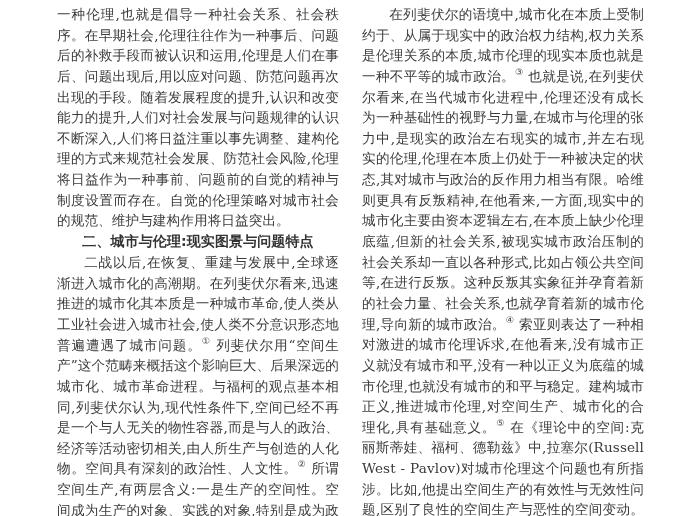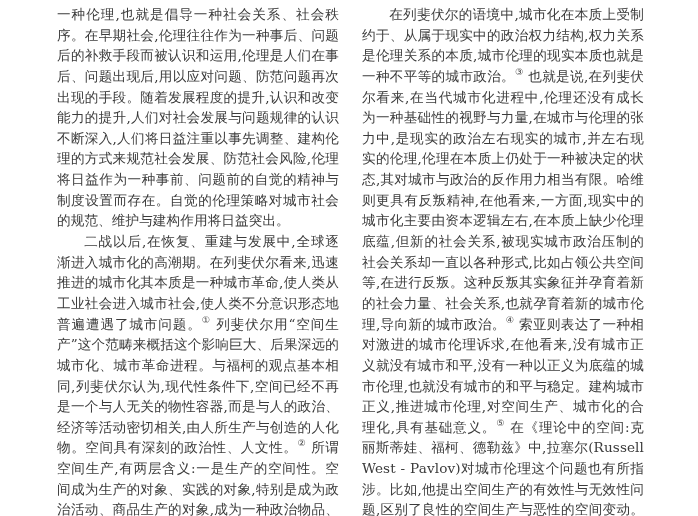--- a/index.html
+++ b/index.html
@@ -45,18 +45,19 @@
       vertical-align: super;
       line-height: 0;
     }
   </style>
 </head>
 <body>
 
 <div class="page">
   <div class="column col-left">
     <p>一种伦理,也就是倡导一种社会关系、社会秩序。在早期社会,伦理往往作为一种事后、问题后的补救手段而被认识和运用,伦理是人们在事后、问题出现后,用以应对问题、防范问题再次出现的手段。随着发展程度的提升,认识和改变能力的提升,人们对社会发展与问题规律的认识不断深入,人们将日益注重以事先调整、建构伦理的方式来规范社会发展、防范社会风险,伦理将日益作为一种事前、问题前的自觉的精神与制度设置而存在。自觉的伦理策略对城市社会的规范、维护与建构作用将日益突出。</p>
+    <p class="heading">二、城市与伦理:现实图景与问题特点</p>
     <p class="indent">二战以后,在恢复、重建与发展中,全球逐渐进入城市化的高潮期。在列斐伏尔看来,迅速推进的城市化其本质是一种城市革命,使人类从工业社会进入城市社会,使人类不分意识形态地普遍遭遇了城市问题。<sup>①</sup> 列斐伏尔用“空间生产”这个范畴来概括这个影响巨大、后果深远的城市化、城市革命进程。与福柯的观点基本相同,列斐伏尔认为,现代性条件下,空间已经不再是一个与人无关的物性容器,而是与人的政治、经济等活动密切相关,由人所生产与创造的人化物。空间具有深刻的政治性、人文性。<sup>②</sup> 所谓空间生产,有两层含义:一是生产的空间性。空间成为生产的对象、实践的对象,特别是成为政治活动、商品生产的对象,成为一种政治物品、商</p>
   </div>
   <div class="column col-right">
     <p class="indent">在列斐伏尔的语境中,城市化在本质上受制约于、从属于现实中的政治权力结构,权力关系是伦理关系的本质,城市伦理的现实本质也就是一种不平等的城市政治。<sup>③</sup> 也就是说,在列斐伏尔看来,在当代城市化进程中,伦理还没有成长为一种基础性的视野与力量,在城市与伦理的张力中,是现实的政治左右现实的城市,并左右现实的伦理,伦理在本质上仍处于一种被决定的状态,其对城市与政治的反作用力相当有限。哈维则更具有反叛精神,在他看来,一方面,现实中的城市化主要由资本逻辑左右,在本质上缺少伦理底蕴,但新的社会关系,被现实城市政治压制的社会关系却一直以各种形式,比如占领公共空间等,在进行反叛。这种反叛其实象征并孕育着新的社会力量、社会关系,也就孕育着新的城市伦理,导向新的城市政治。<sup>④</sup> 索亚则表达了一种相对激进的城市伦理诉求,在他看来,没有城市正义就没有城市和平,没有一种以正义为底蕴的城市伦理,也就没有城市的和平与稳定。建构城市正义,推进城市伦理,对空间生产、城市化的合理化,具有基础意义。<sup>⑤</sup> 在《理论中的空间:克丽斯蒂娃、福柯、德勒兹》中,拉塞尔(Russell West - Pavlov)对城市伦理这个问题也有所指涉。比如,他提出空间生产的有效性与无效性问题,区别了良性的空间生产与恶性的空间变动。这些都现实性地指向对现实城市问题的批判,以及对新型城市伦理的主张与探索。</p>
   </div>
 </div>
 
 </body></html>

